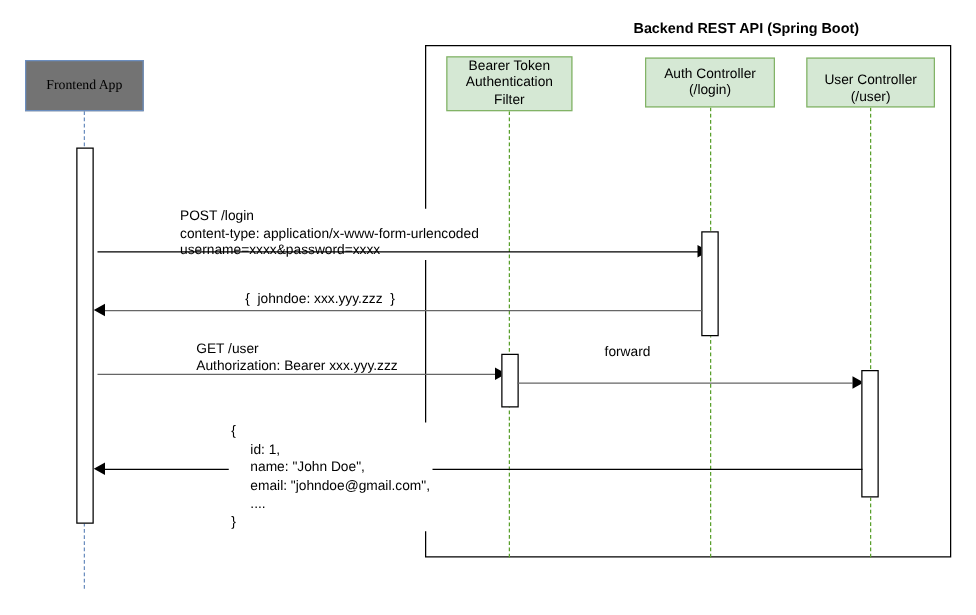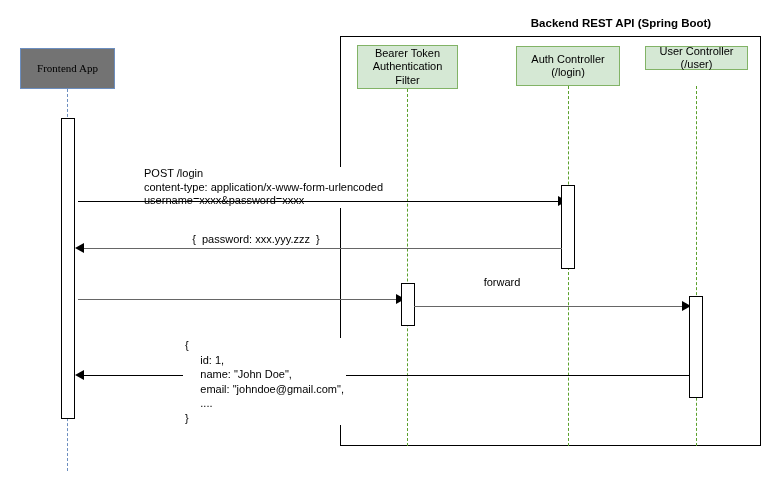--- a/index.html
+++ b/index.html
@@ -111,21 +111,21 @@
     background: #ffffff;
     padding: 0 2px;
   }
   .msg-label.center { text-align: center; }
 </style>
 </head>
 <body>
 
 <div id="canvas">
 
-  <div class="group-title" style="left:496px; top:17px; width:250px;">Backend REST API (Spring Boot)</div>
+  <div class="group-title" style="left:472px; top:17px; width:250px;">Backend REST API (Spring Boot)</div>
 
   <div class="group-frame" style="left:340px; top:36px; width:421px; height:410px;"></div>
 
   <div class="lifeline blue" style="left:67px; top:89px; height:382px;"></div>
 
   <div class="lifeline green" style="left:407px; top:89px; height:357px;"></div>
 
   <div class="lifeline green" style="left:568px; top:86px; height:360px;"></div>
 
   <div class="lifeline green" style="left:696px; top:86px; height:360px;"></div>
@@ -138,39 +138,41 @@
     <span style="white-space:pre-line;">Bearer Token
 Authentication
 Filter</span>
   </div>
 
   <div class="participant green" style="left:516px; top:46px; width:104px; height:40px;">
     <span style="white-space:pre-line;">Auth Controller
 (/login)</span>
   </div>
 
-  <div class="participant green" style="left:645px; top:46px; width:103px; height:24px;">
+  <div class="participant green" style="left:645px; top:46px; width:103px; height:40px;align-items:flex-end;">
     <span style="white-space:pre-line;">User Controller
 (/user)</span>
   </div>
 
   <div class="msg-label" style="left:142px; top:167px; white-space:pre;">POST /login
 content-type: application/x-www-form-urlencoded
 username=xxxx&amp;password=xxxx</div>
 
   <div class="msg-line black" style="left:78px; top:201px; width:485px;"></div>
   <div class="arrow-head right" style="left:558px; top:196px;"></div>
 
   <div class="activation" style="left:561px; top:185px; width:14px; height:84px;"></div>
 
-  <div class="msg-label center" style="left:184px; top:233px; width:140px;">{  password: xxx.yyy.zzz  }</div>
+  <div class="msg-label center" style="left:184px; top:233px; width:140px;">{  johndoe: xxx.yyy.zzz  }</div>
 
   <div class="msg-line gray" style="left:78px; top:248px; width:484px;"></div>
   <div class="arrow-head left" style="left:75px; top:243px;"></div>
 
+  <div class="msg-label" style="left:155px; top:273px; white-space:pre;">GET /user
+Authorization: Bearer xxx.yyy.zzz</div>
 
   <div class="msg-line gray" style="left:78px; top:299px; width:325px;"></div>
   <div class="arrow-head right" style="left:396px; top:294px;"></div>
 
   <div class="activation" style="left:401px; top:283px; width:14px; height:43px;"></div>
 
   <div class="msg-label center" style="left:450px; top:276px; width:100px;">forward</div>
 
   <div class="msg-line gray" style="left:414px; top:306px; width:268px;"></div>
   <div class="arrow-head right" style="left:682px; top:301px;"></div>

